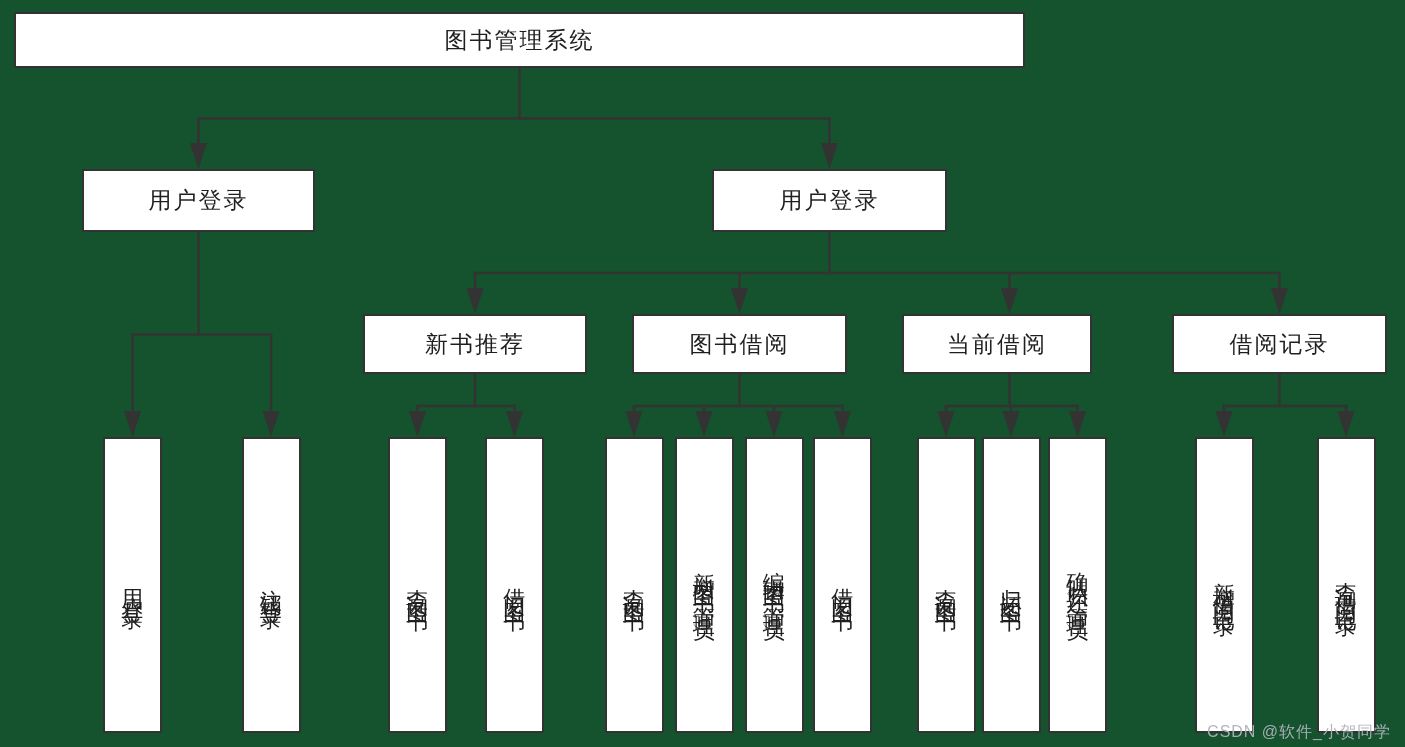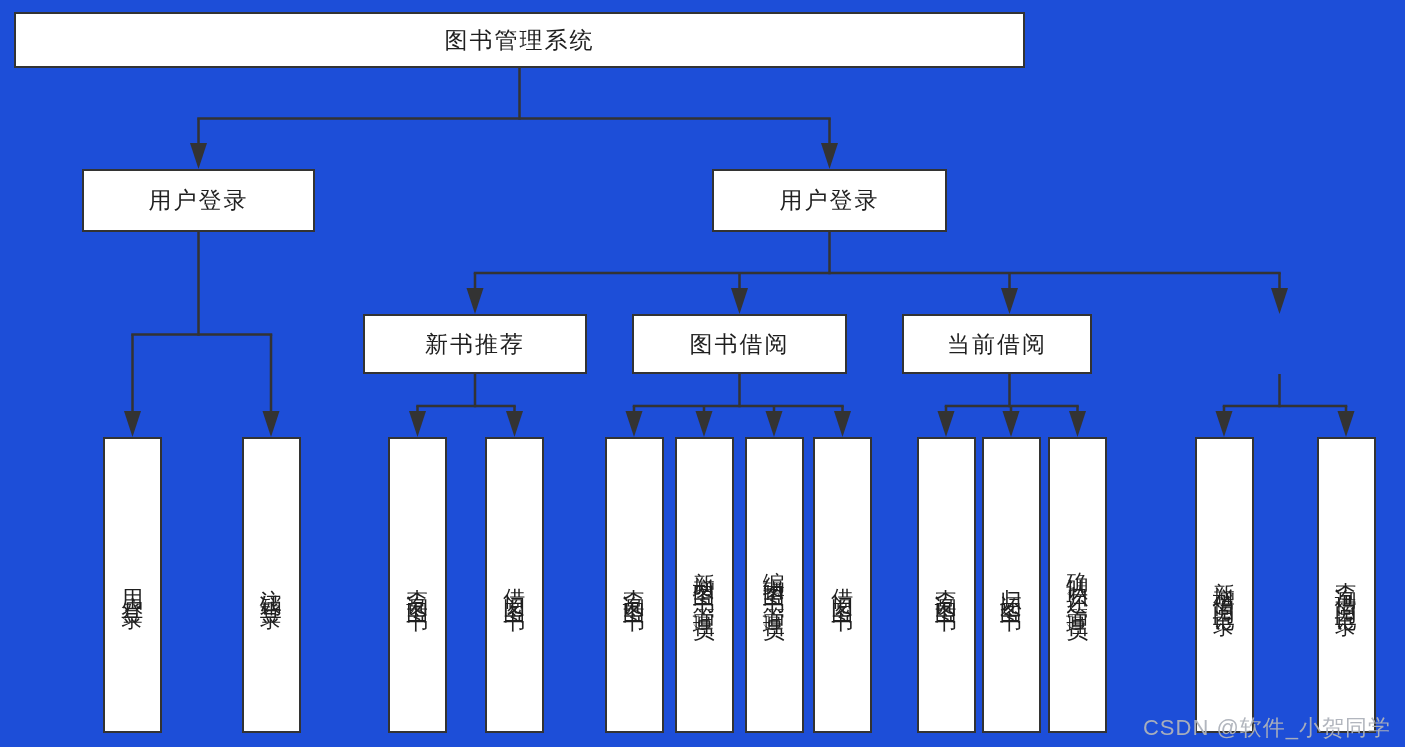--- a/index.html
+++ b/index.html
@@ -1,31 +1,31 @@
 <!DOCTYPE html>
 <html><head>
 <meta charset="utf-8">
 <style>
   html,body{margin:0;padding:0;background:#ffffff;}
   .stage{
-    position:relative;width:1405px;height:747px;background:#1d4ed8;
+    position:relative;width:1405px;height:747px;background:#14532d;
     font-family:"Liberation Sans",sans-serif;color:#1f1f1f;overflow:hidden;
   }
   .connectors{position:absolute;left:0;top:0;pointer-events:none;}
   .node{
     position:absolute;box-sizing:border-box;border:2.5px solid #333333;
     background:#ffffff;display:flex;align-items:center;justify-content:center;
   }
   .node .lbl{font-size:23px;letter-spacing:2px;white-space:nowrap;}
   .node.vert .lbl{
     writing-mode:vertical-rl;text-orientation:mixed;
     font-size:22px;letter-spacing:7px;line-height:1.15;white-space:normal;
   }
   .watermark{
-    position:absolute;right:14px;bottom:4px;font-size:22px;
+    position:absolute;right:14px;bottom:4px;font-size:16px;
     color:rgba(174,178,186,0.95);letter-spacing:1px;z-index:5;
   }
 </style>
 </head>
 <body>
 
 <div class="stage">
 
   <svg id="connectors" class="connectors" width="1405" height="747">
       <line x1="519.5" y1="68" x2="519.5" y2="119.75" stroke="#333333" stroke-width="2.5"></line>
@@ -95,20 +95,23 @@
 
   <div class="node" style="left:363px;top:314px;width:224px;height:60px">
     <span class="lbl">新书推荐</span>
   </div>
   <div class="node" style="left:632px;top:314px;width:215px;height:60px">
     <span class="lbl">图书借阅</span>
   </div>
   <div class="node" style="left:902px;top:314px;width:190px;height:60px">
     <span class="lbl">当前借阅</span>
   </div>
+  <div class="node" style="left:1172px;top:314px;width:215px;height:60px">
+    <span class="lbl">借阅记录</span>
+  </div>
 
   <div class="node vert" style="left:103px;top:437px;width:59px;height:296px">
     <span class="lbl">用户登录</span>
   </div>
   <div class="node vert" style="left:241.5px;top:437px;width:59px;height:296px">
     <span class="lbl">注销登录</span>
   </div>
 
   <div class="node vert" style="left:388px;top:437px;width:59px;height:296px">
     <span class="lbl">查询图书</span>

